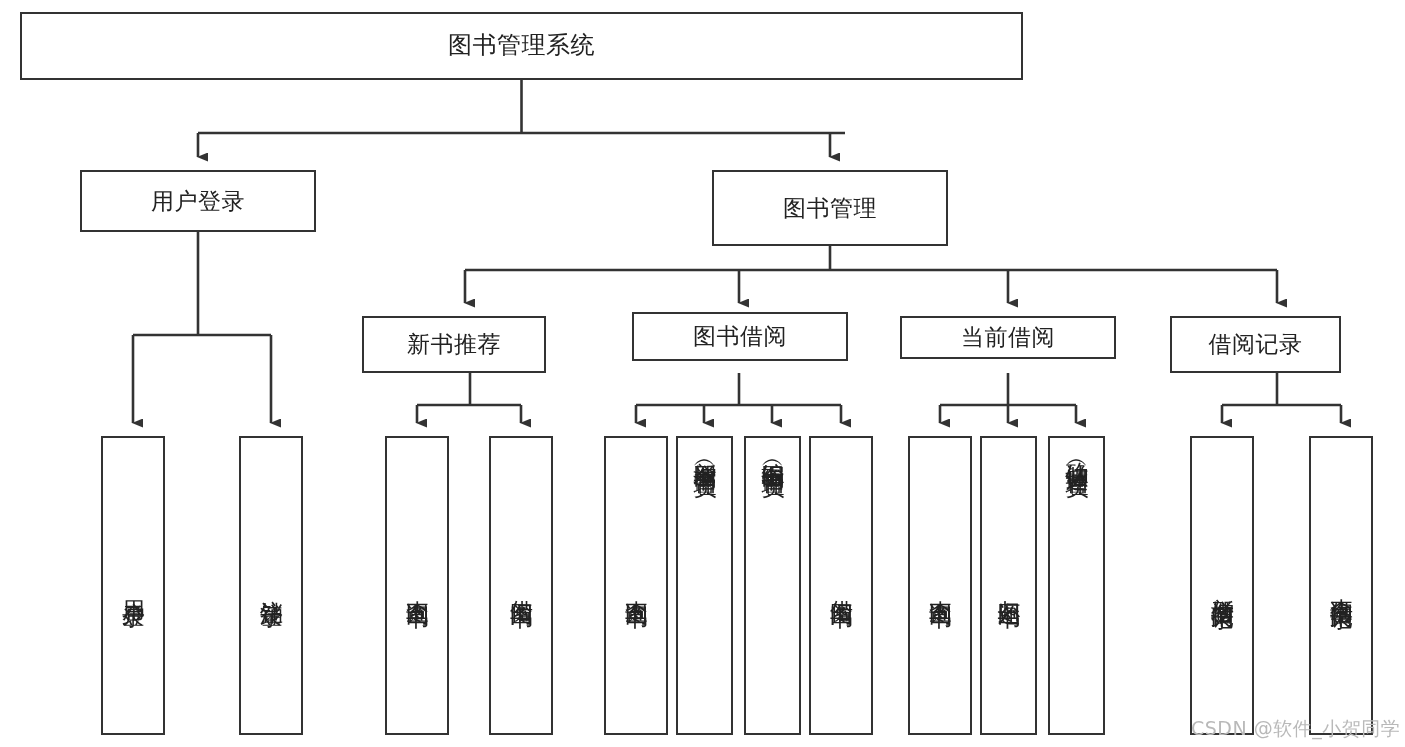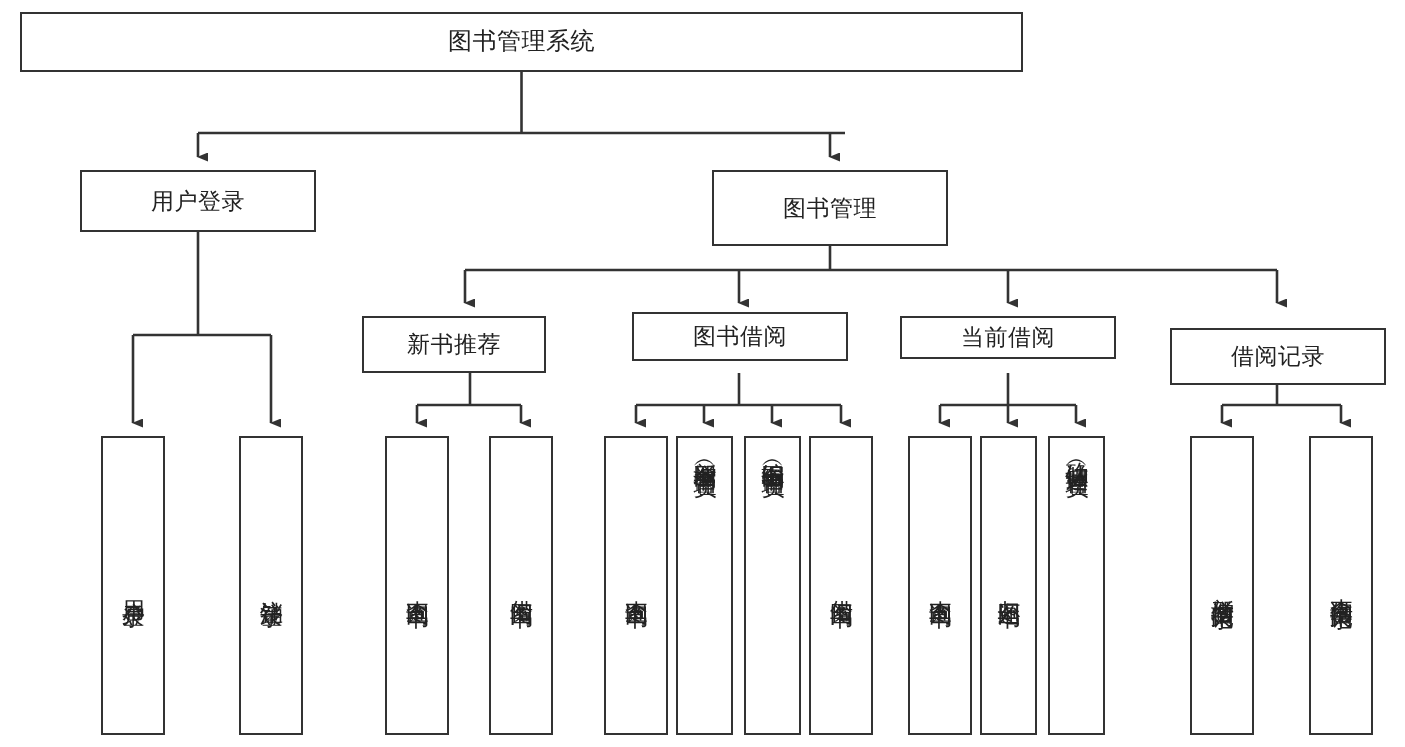--- a/index.html
+++ b/index.html
@@ -126,41 +126,41 @@
       <path d="M 1008 405 L 1008 423" marker-end="url(#arrowhead)"></path>
       <path d="M 1076 405 L 1076 423" marker-end="url(#arrowhead)"></path>
 
       <path d="M 1277 373 L 1277 405"></path>
       <path d="M 1222 405 L 1341 405"></path>
       <path d="M 1222 405 L 1222 423" marker-end="url(#arrowhead)"></path>
       <path d="M 1341 405 L 1341 423" marker-end="url(#arrowhead)"></path>
     </g>
   </svg>
 
-  <div class="node horiz title" style="left:20px; top:12px; width:1003px; height:60px;">
+  <div class="node horiz title" style="left:20px; top:12px; width:1003px; height:68px;">
     <span class="node-label">图书管理系统</span>
   </div>
 
   <div class="node horiz" style="left:80px; top:170px; width:236px; height:62px;">
     <span class="node-label">用户登录</span>
   </div>
   <div class="node horiz" style="left:712px; top:170px; width:236px; height:76px;">
     <span class="node-label">图书管理</span>
   </div>
 
   <div class="node horiz" style="left:362px; top:316px; width:184px; height:57px;">
     <span class="node-label">新书推荐</span>
   </div>
   <div class="node horiz" style="left:632px; top:312px; width:216px; height:49px;">
     <span class="node-label">图书借阅</span>
   </div>
   <div class="node horiz" style="left:900px; top:316px; width:216px; height:43px;">
     <span class="node-label">当前借阅</span>
   </div>
-  <div class="node horiz" style="left:1170px; top:316px; width:216px; height:57px;margin-top:12px;">
+  <div class="node horiz" style="left:1170px; top:316px; width:171px; height:57px;">
     <span class="node-label">借阅记录</span>
   </div>
 
   <div class="node vert centered" style="left:101px; top:436px; width:64px; height:299px;">
     <span class="node-label">用户登录</span>
   </div>
   <div class="node vert centered" style="left:239px; top:436px; width:64px; height:299px;">
     <span class="node-label">注销登录</span>
   </div>
 
@@ -194,14 +194,15 @@
     <span class="node-label">确认归还（管理员）</span>
   </div>
 
   <div class="node vert centered" style="left:1190px; top:436px; width:64px; height:299px;">
     <span class="node-label">新增借阅记录</span>
   </div>
   <div class="node vert centered" style="left:1309px; top:436px; width:64px; height:299px;">
     <span class="node-label">查询借阅记录</span>
   </div>
 
+  <div class="watermark" style="left:1191px; top:716px;">CSDN @软件_小贺同学</div>
 
 </div>
 
 </body></html>

